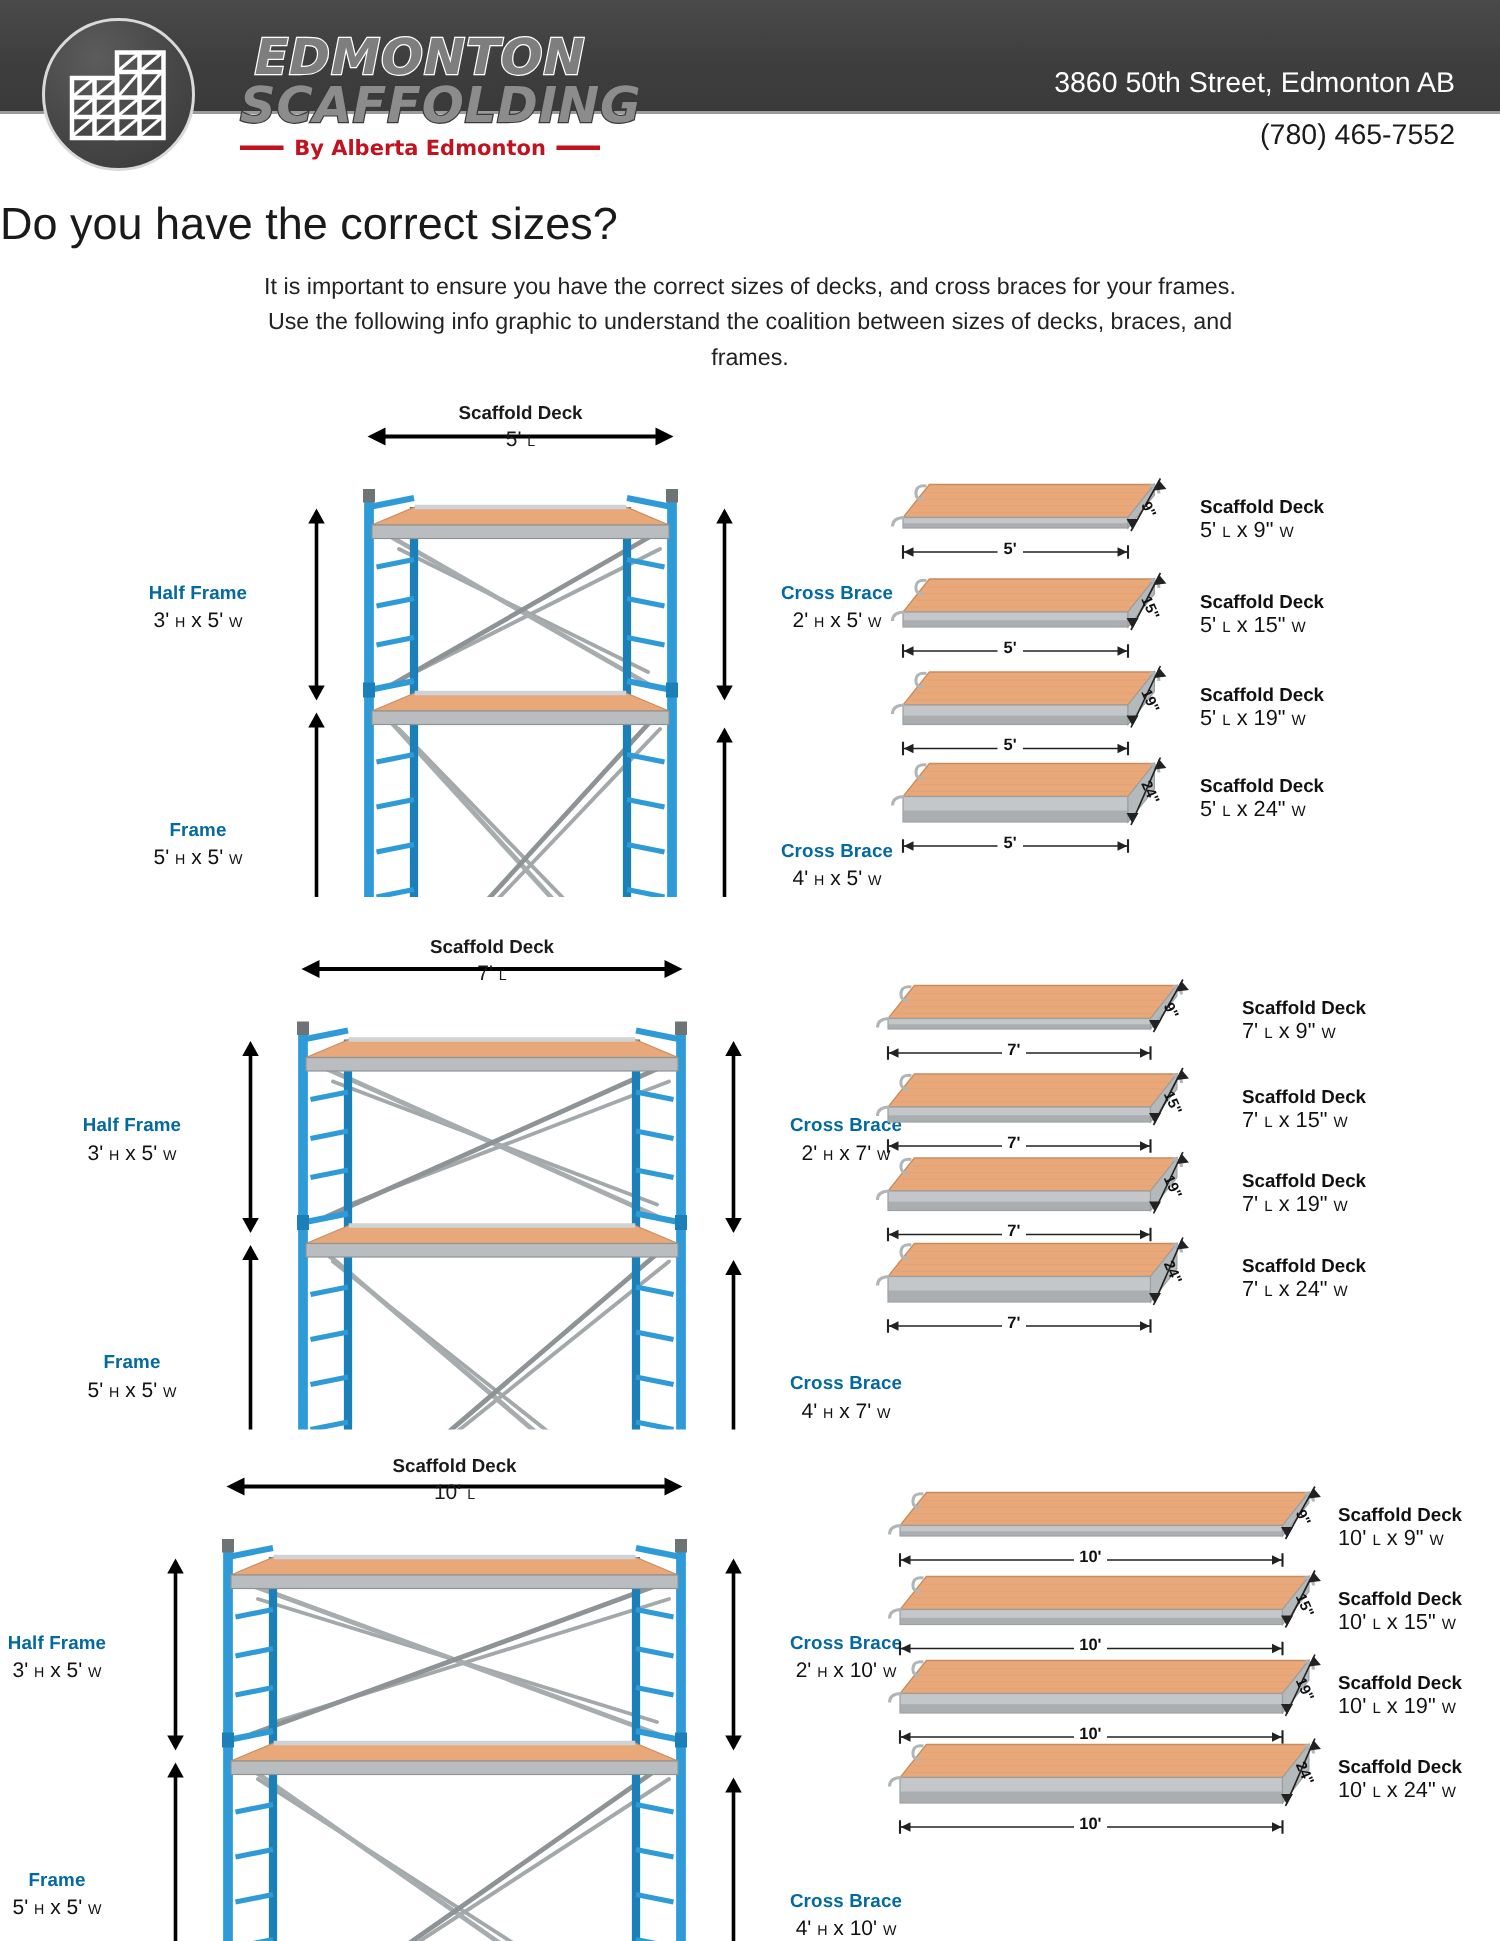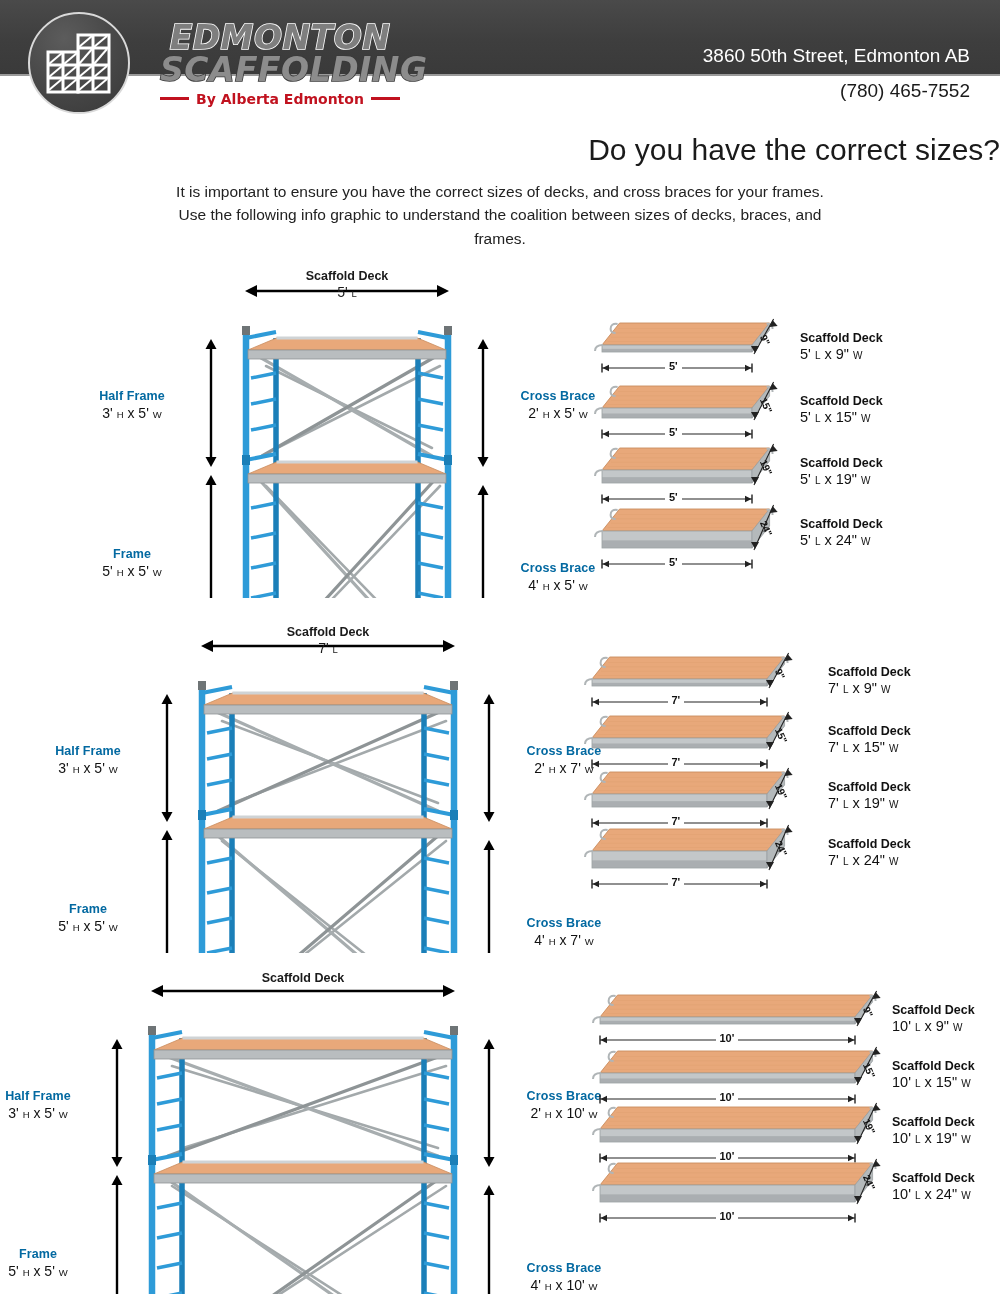--- a/index.html
+++ b/index.html
@@ -76,21 +76,21 @@
   .phone {
     position: absolute; right: 30px; top: 80px;
     font-size: 19px; color: #1a1a1a;
     white-space: nowrap;
     z-index: 6;
   }
 
   
   .page-title {
     position: absolute; left: 0; top: 133px; width: 1000px;
-    text-align: right; font-size: 30px; font-weight: 400; color: #1a1a1a;
+    text-align: left; font-size: 30px; font-weight: 400; color: #1a1a1a;
   }
   .intro {
     position: absolute; left: 168px; top: 180px; width: 664px;
     text-align: center; font-size: 15.5px; line-height: 1.5; color: #222;
   }
 
   
   .section { position: absolute; left: 0; width: 1000px; }
   .sec-assembly { position:absolute; }
 
@@ -686,21 +686,21 @@
             <polygon points="282,396 310,396 315,402 287,402" fill="#c8ccce" stroke="#9aa0a2" stroke-width="0.8"></polygon>
           </g>
         </svg></div>
       <div style="position: absolute; left: 128px; top: 980px;"><svg width="350" height="22" viewBox="0 0 350 22">
           <g>
             <line x1="30" y1="11" x2="320" y2="11" stroke="#000" stroke-width="2.6"></line>
             <polygon points="35,5 35,17 23,11" fill="#000"></polygon>
             <polygon points="315,5 315,17 327,11" fill="#000"></polygon>
           </g>
         </svg></div>
-      <div class="dim-title" style="left: 128px; top: 968px; width: 350px;"><span class="t">Scaffold Deck</span></div>
+      <div class="dim-title" style="left: 128px; top: 968px; width: 350px;"><span class="t">Scaffold Deck</span><div class="d">10' <span class="u">L</span></div></div>
       <div style="position: absolute; left: 102px; top: 998px;"><svg width="30" height="300" viewBox="0 0 30 300">
           <g>
             <line x1="15" y1="48" x2="15" y2="162" stroke="#000" stroke-width="2.4"></line>
             <polygon points="9.5,51 20.5,51 15,41" fill="#000"></polygon>
             <polygon points="9.5,159 20.5,159 15,169" fill="#000"></polygon>
           </g>
           <g>
             <line x1="15" y1="184" x2="15" y2="385" stroke="#000" stroke-width="2.4"></line>
             <polygon points="9.5,187 20.5,187 15,177" fill="#000"></polygon>
             <polygon points="9.5,382 20.5,382 15,392" fill="#000"></polygon>

